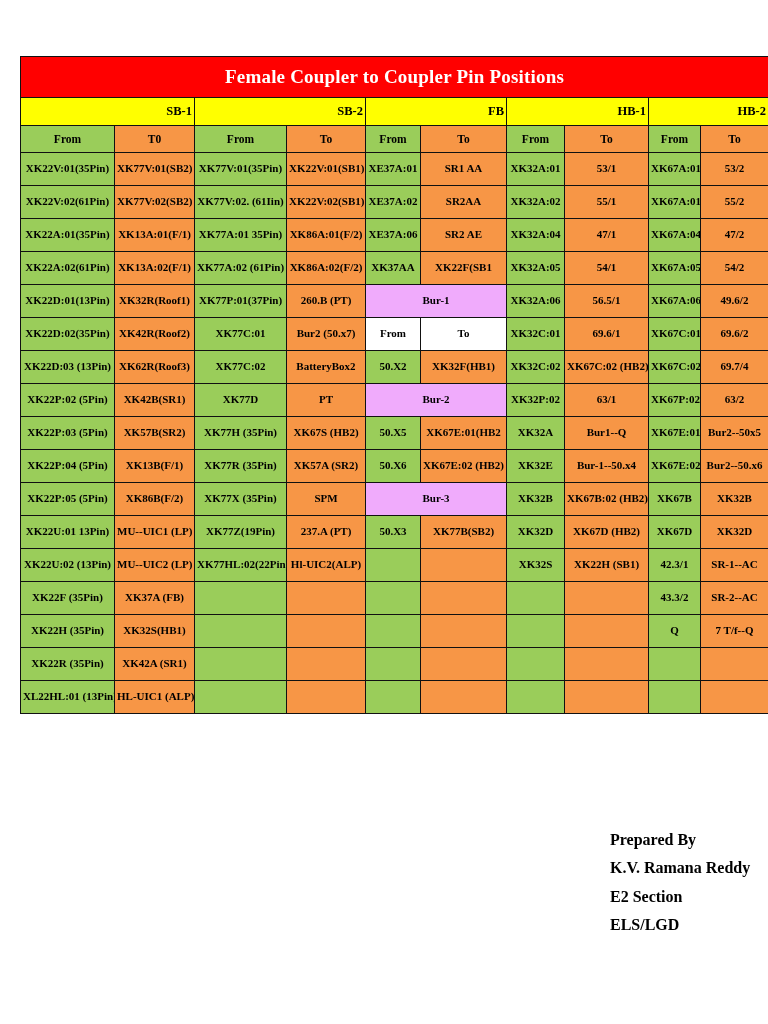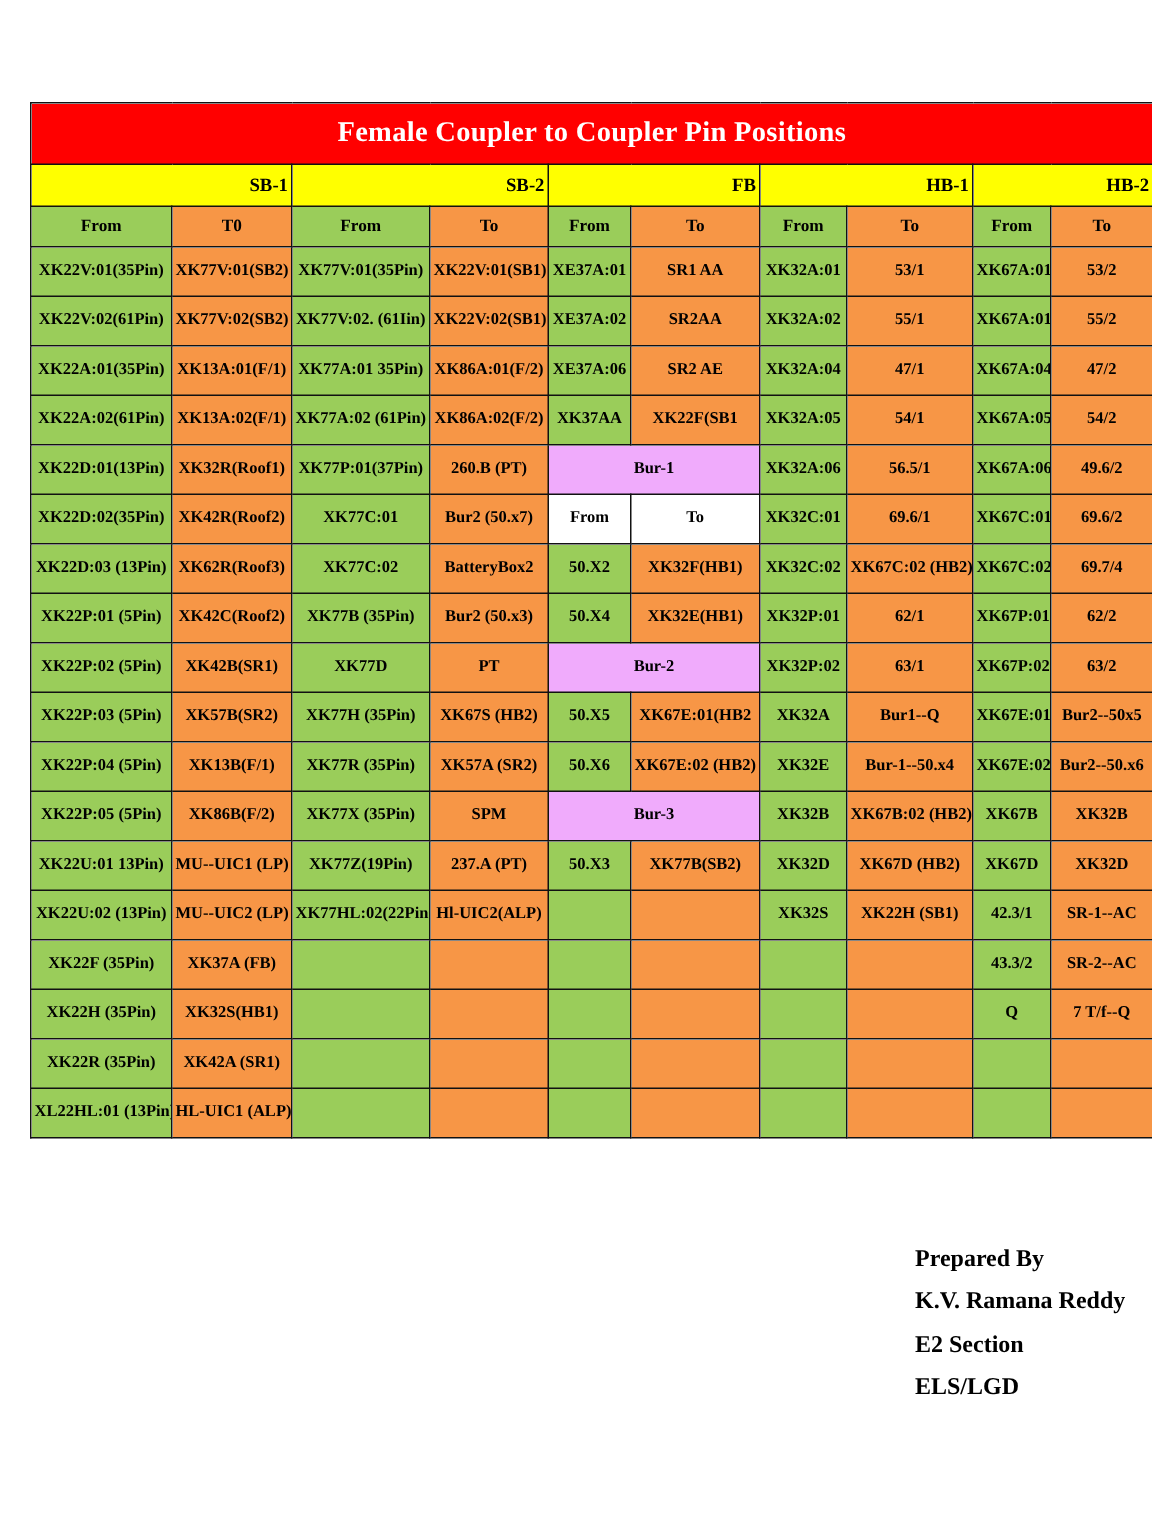--- a/index.html
+++ b/index.html
@@ -13,21 +13,20 @@
     font-family: "Liberation Serif", "DejaVu Serif", serif;
     position: relative;
     overflow: hidden;
   }
 
   #sheet {
     position: absolute;
     left: 20px;
     top: 56px;
     width: 728px;
-    margin-top: 12px;
   }
 
   table.pin-table {
     border-collapse: collapse;
     table-layout: fixed;
     width: 728px;
   }
 
   table.pin-table td,
   table.pin-table th {
@@ -223,32 +222,20 @@
           <td class="c-green">XK77C:02</td>
           <td class="c-orange">BatteryBox2</td>
           <td class="c-green">50.X2</td>
           <td class="c-orange">XK32F(HB1)</td>
           <td class="c-green">XK32C:02</td>
           <td class="c-orange">XK67C:02 (HB2)</td>
           <td class="c-green">XK67C:02</td>
           <td class="c-orange">69.7/4</td>
         </tr>
         <tr class="body-row">
-          <td class="c-green">XK22P:01 (5Pin)</td>
-          <td class="c-orange">XK42C(Roof2)</td>
-          <td class="c-green">XK77B (35Pin)</td>
-          <td class="c-orange">Bur2 (50.x3)</td>
-          <td class="c-green">50.X4</td>
-          <td class="c-orange">XK32E(HB1)</td>
-          <td class="c-green">XK32P:01</td>
-          <td class="c-orange">62/1</td>
-          <td class="c-green">XK67P:01</td>
-          <td class="c-orange">62/2</td>
-        </tr>
-        <tr class="body-row">
           <td class="c-green">XK22P:02 (5Pin)</td>
           <td class="c-orange">XK42B(SR1)</td>
           <td class="c-green">XK77D</td>
           <td class="c-orange">PT</td>
           <td class="c-yellow" colspan="2">Bur-2</td>
           <td class="c-green">XK32P:02</td>
           <td class="c-orange">63/1</td>
           <td class="c-green">XK67P:02</td>
           <td class="c-orange">63/2</td>
         </tr>

